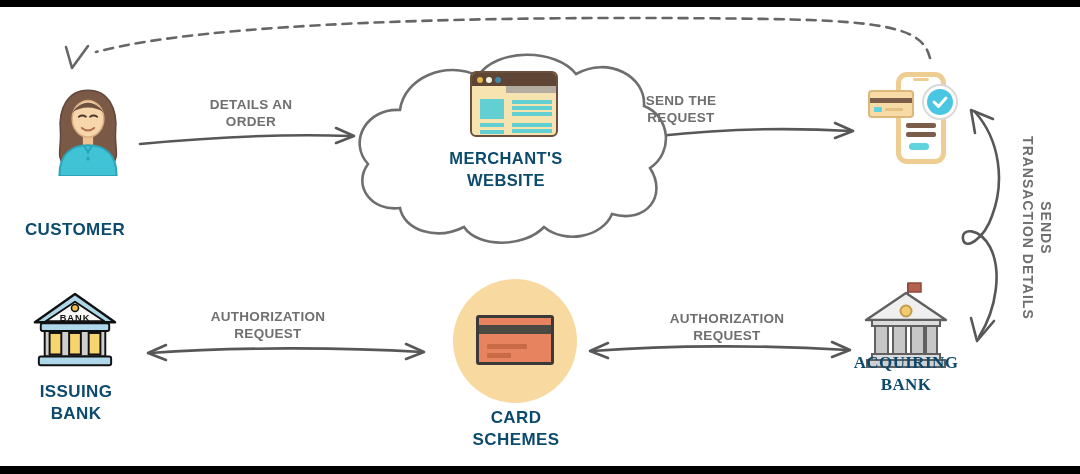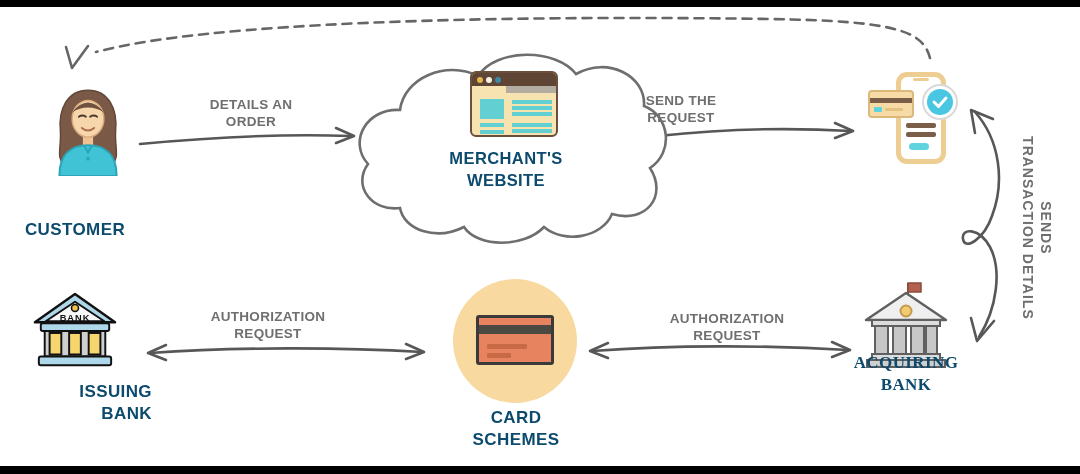--- a/index.html
+++ b/index.html
@@ -156,21 +156,21 @@
     <path d="M44,10 L14,30 L74,30 Z" fill="#f7f7f7" stroke="#111" stroke-width="2" stroke-linejoin="round"></path>
     <circle cx="44" cy="16.5" r="3.6" fill="#f0c24b" stroke="#111" stroke-width="1.6"></circle>
     <text x="44" y="29.5" text-anchor="middle" font-size="9.5" font-weight="bold" fill="#111" font-family="Liberation Sans, sans-serif" letter-spacing="1">BANK</text>
     <rect x="9" y="32" width="70" height="8" rx="2" fill="#aed7ea" stroke="#111" stroke-width="2"></rect>
     <rect x="13" y="40" width="62" height="26" fill="#cfcfcf" stroke="#111" stroke-width="2"></rect>
     <rect x="18" y="42" width="12" height="22" fill="#f6d46e" stroke="#111" stroke-width="2"></rect>
     <rect x="38" y="42" width="12" height="22" fill="#f6d46e" stroke="#111" stroke-width="2"></rect>
     <rect x="58" y="42" width="12" height="22" fill="#f6d46e" stroke="#111" stroke-width="2"></rect>
     <rect x="7" y="66" width="74" height="9" rx="2" fill="#aed7ea" stroke="#111" stroke-width="2"></rect>
   </svg>
-  <div class="node-label" style="left:0;top:381px;width:152px;text-align:right;">ISSUING
+  <div class="node-label" style="left:0;top:381px;width:152px;">ISSUING
 BANK</div>
   <div class="edge-label" style="left:178px;top:308px;width:180px;">AUTHORIZATION
 REQUEST</div>
 
   <div id="schemes-icon" class="icon">
     <div id="scard">
       <div class="stripe"></div>
         <div class="l1"></div>
         <div class="l2"></div>
     </div>

